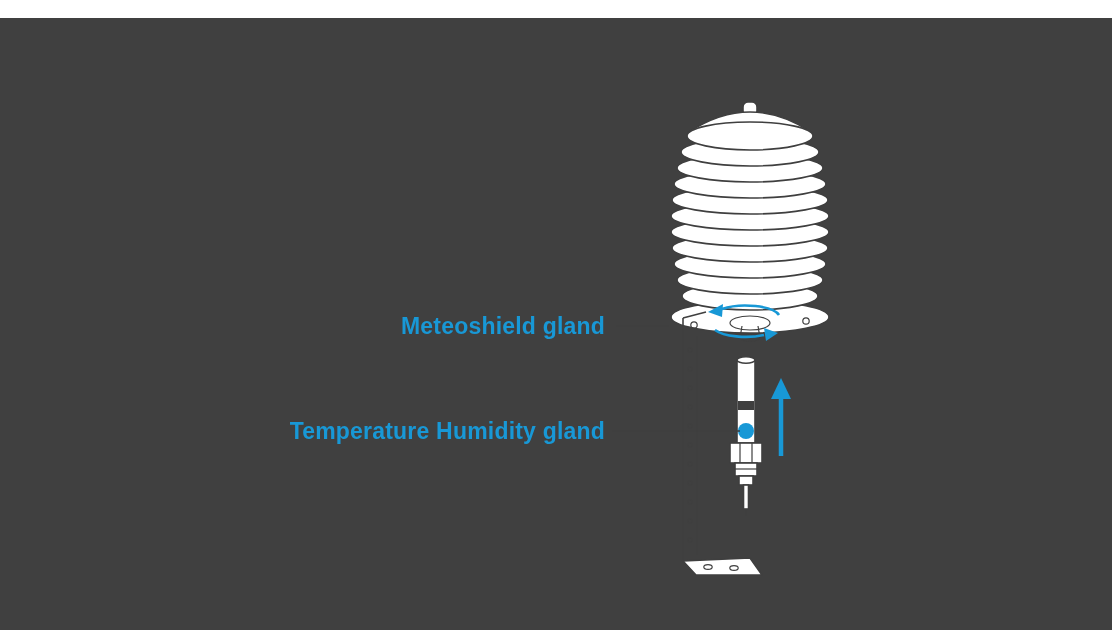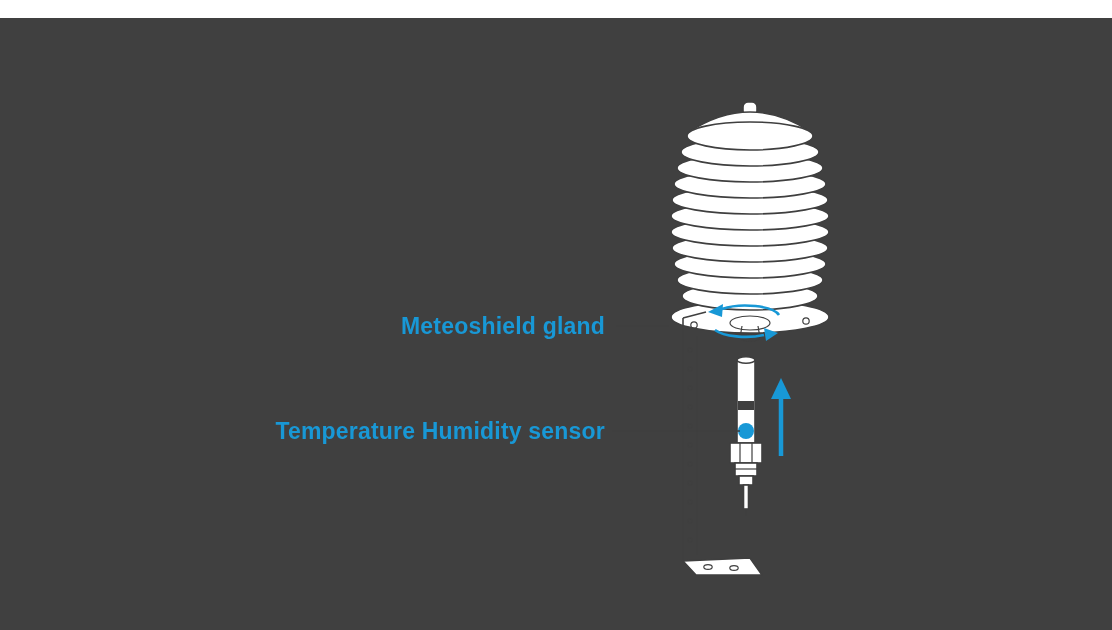--- a/index.html
+++ b/index.html
@@ -115,15 +115,15 @@
     </g>
 
     <g>
       <line class="ln" x1="616" y1="308" x2="669" y2="308"></line>
       <line class="ln" x1="612" y1="413" x2="740" y2="413"></line>
     </g>
   </svg>
 
   <div class="callout" style="left:300px; top:295px; width:305px;">Meteoshield gland</div>
 
-  <div class="callout" style="left:225px; top:400px; width:380px;">Temperature Humidity sensor</div>
+  <div class="callout" style="left:225px; top:400px; width:380px;">Temperature Humidity gland</div>
 
 </div>
 
 </body></html>

